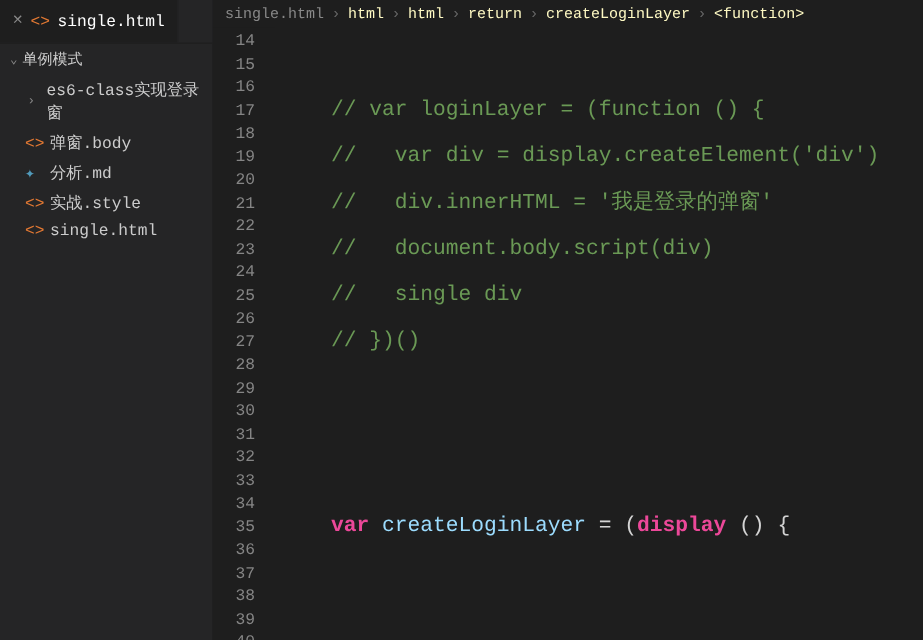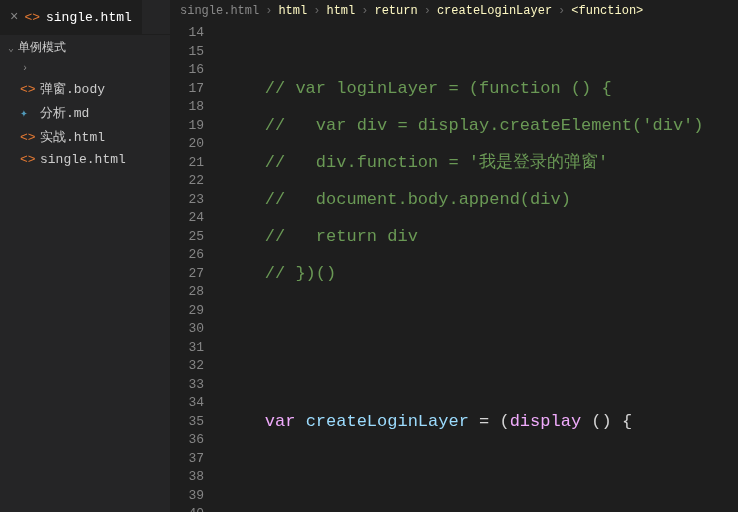--- a/index.html
+++ b/index.html
@@ -101,21 +101,21 @@
     .code {
       flex: 1;
       font-size: 17px;
       line-height: 18.5px;
       padding-top: 2px;
       white-space: pre;
       position: relative;
     }
     .line { height: 18.5px; padding-left: 4px; }
     .c { color: #6a9955; }
-    .kw { color: #f0abfc; }
+    .kw { color: #ec4899; font-weight: bold; }
     .vr { color: #9cdcfe; }
     .pn { color: #d4d4d4; }
     .op { color: #d4d4d4; }
   </style>
 </head>
 <body>
 
 <div class="top-section">
   <div class="sidebar">
     <div class="tab-bar">
@@ -124,32 +124,33 @@
         <span class="file-icon orange">&lt;&gt;</span>
         <span>single.html</span>
       </div>
     </div>
     <div class="folder-header">
       <span class="chevron">⌄</span>
       <span>单例模式</span>
     </div>
     <div class="tree-item nested">
       <span class="chevron">›</span>
+      <span>es6-class实现登录窗</span>
     </div>
     <div class="tree-item">
       <span class="file-icon orange">&lt;&gt;</span>
       <span>弹窗.body</span>
     </div>
     <div class="tree-item">
       <span class="file-icon blue">✦</span>
       <span>分析.md</span>
     </div>
     <div class="tree-item">
       <span class="file-icon orange">&lt;&gt;</span>
-      <span>实战.html</span>
+      <span>实战.style</span>
     </div>
     <div class="tree-item">
       <span class="file-icon orange">&lt;&gt;</span>
       <span>single.html</span>
     </div>
   </div>
 
   <div class="editor-area">
     <div class="breadcrumb">
       <span>single.html</span>
@@ -190,23 +191,23 @@
 36
 37
 38
 39
 40
 </div>
       <div class="code">
 <div class="line"></div>
 <div class="line">    <span class="c">// var loginLayer = (function () {</span></div>
 <div class="line">    <span class="c">//   var div = display.createElement('div')</span></div>
-<div class="line">    <span class="c">//   div.function = '我是登录的弹窗'</span></div>
-<div class="line">    <span class="c">//   document.body.append(div)</span></div>
-<div class="line">    <span class="c">//   return div</span></div>
+<div class="line">    <span class="c">//   div.innerHTML = '我是登录的弹窗'</span></div>
+<div class="line">    <span class="c">//   document.body.script(div)</span></div>
+<div class="line">    <span class="c">//   single div</span></div>
 <div class="line">    <span class="c">// })()</span></div>
 <div class="line"></div>
 <div class="line"></div>
 <div class="line"></div>
 <div class="line">    <span class="kw">var</span> <span class="vr">createLoginLayer</span> <span class="op">=</span> <span class="pn">(</span><span class="kw">display</span> <span class="pn">() {</span></div>
 <div class="line"></div>
 
 
 
 

